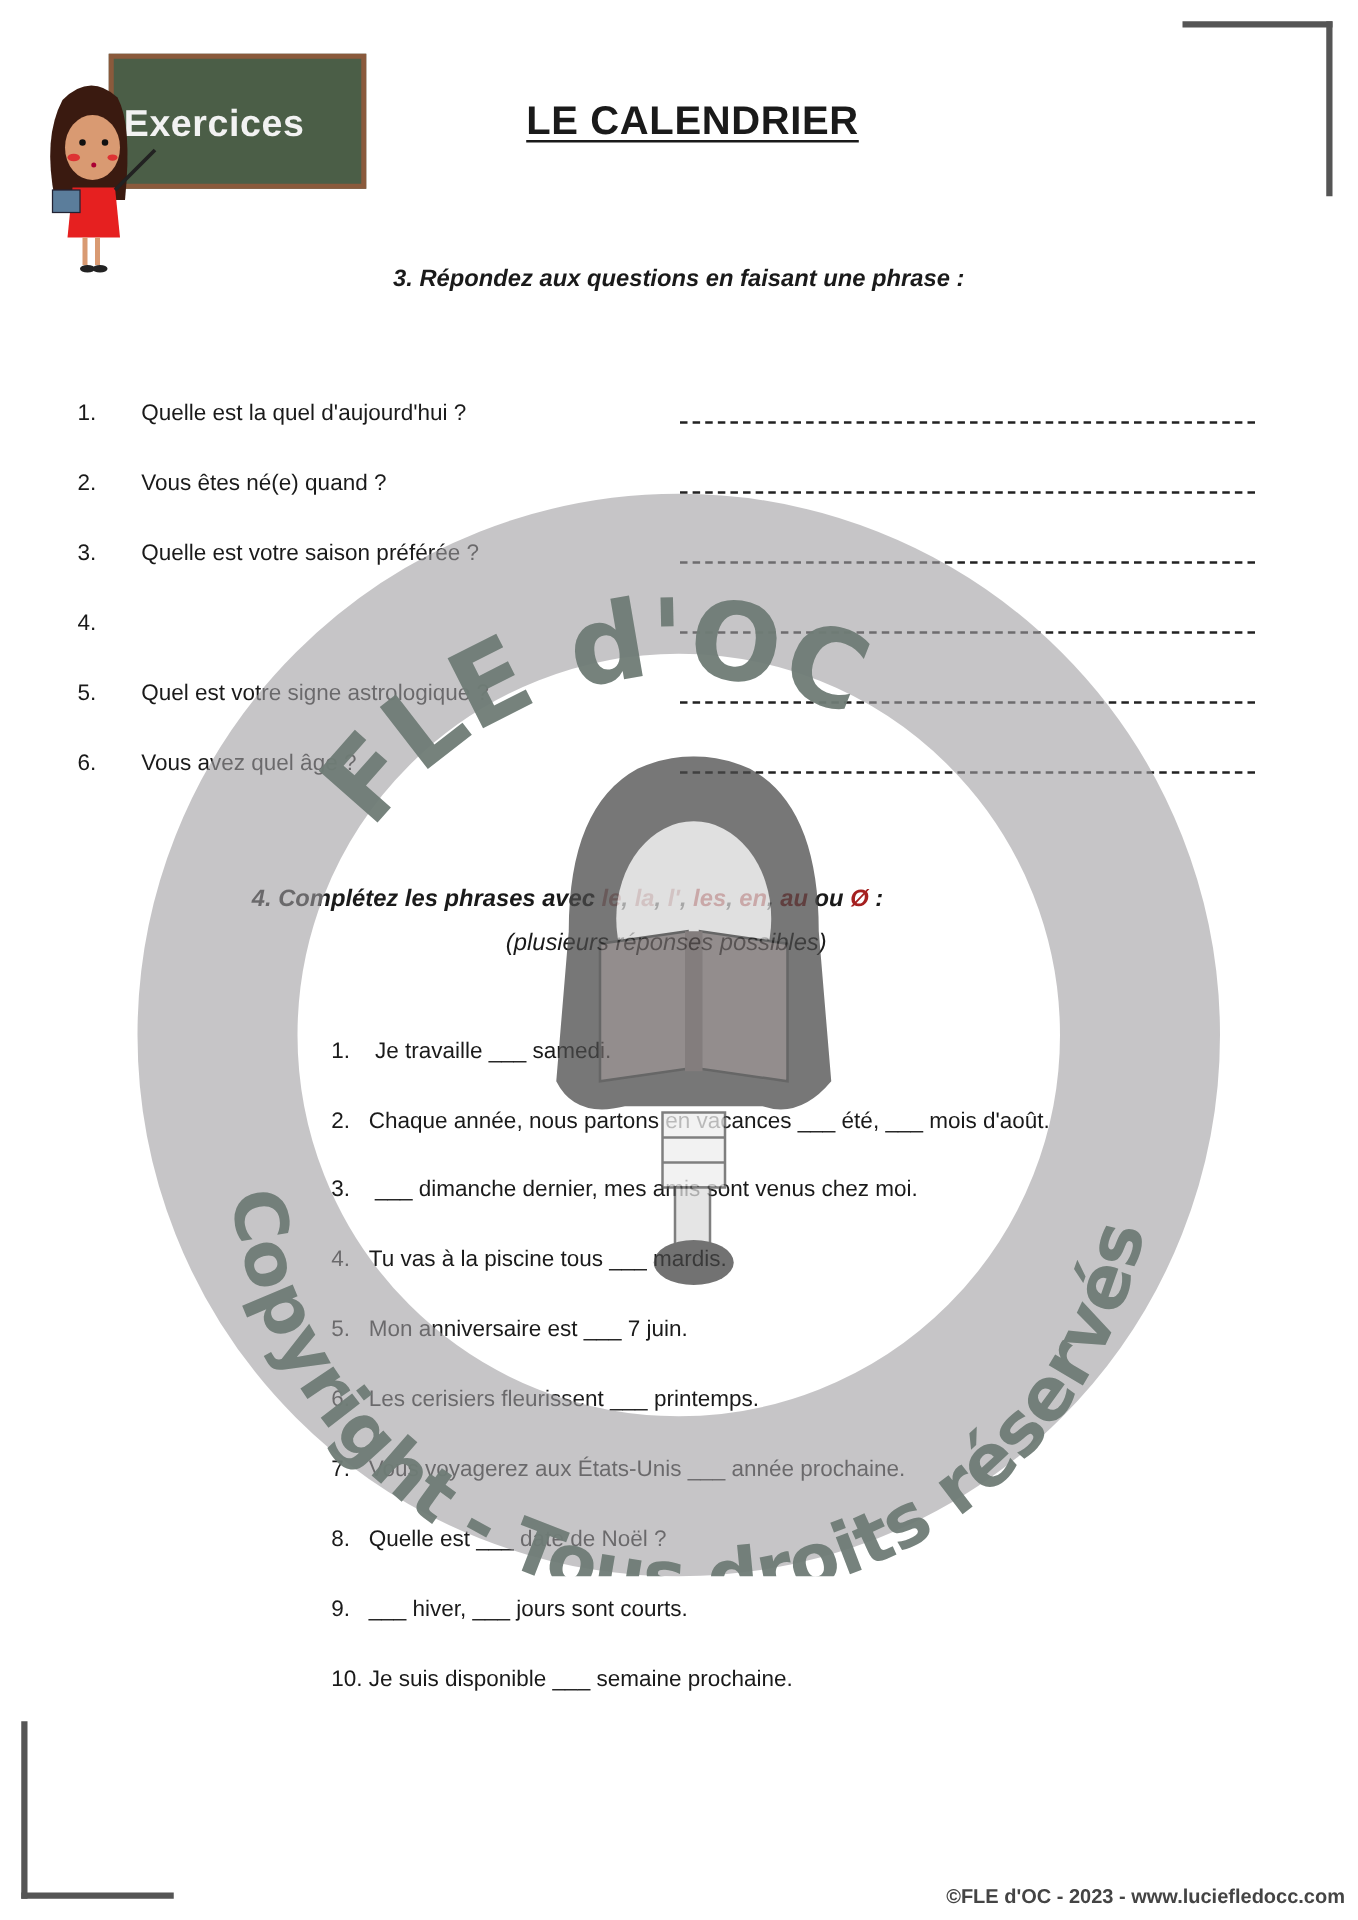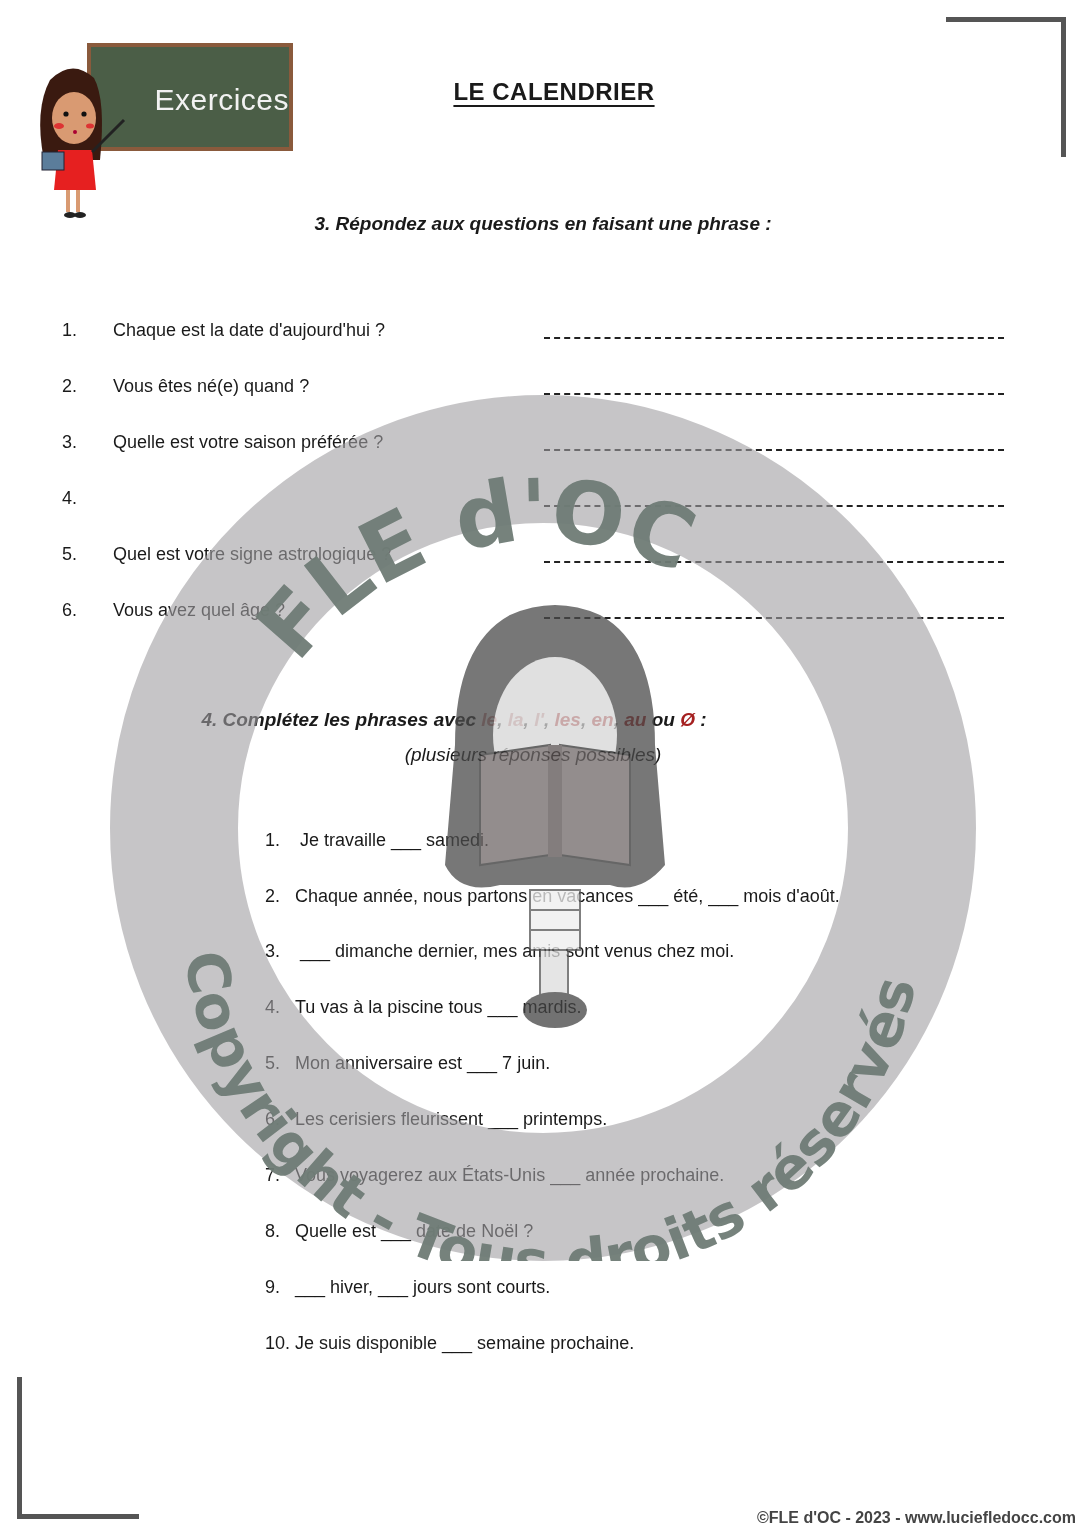--- a/index.html
+++ b/index.html
@@ -11,25 +11,25 @@
     
     .corner-tr { left: 946px; top: 17px; width: 120px; height: 140px;
       border-top: 5px solid #555; border-right: 5px solid #555; box-sizing: border-box; }
     .corner-bl { left: 17px; top: 1377px; width: 122px; height: 142px;
       border-left: 5px solid #555; border-bottom: 5px solid #555; box-sizing: border-box; }
 
     
     .logo { left: 30px; top: 40px; width: 240px; height: 185px; }
     .board { position: absolute; left: 57px; top: 3px; width: 206px; height: 108px;
       background: #4b5e47; border: 4px solid #8a5a3c; box-sizing: border-box; }
-    .board-label { position: absolute; left: 0; right: 0; top: 36px; text-align: right;
-      color: #f2f2f2; font-size: 30px; font-weight: normal; letter-spacing: 0.5px; padding-left: 8px; }
+    .board-label { position: absolute; left: 0; right: 0; top: 36px; text-align: left;
+      color: #f2f2f2; font-size: 30px; font-weight: bold; letter-spacing: 0.5px; padding-left: 8px; }
 
     .title { left: 0; width: 1086px; top: 78px; text-align: center; }
-    .title span { font-size: 24px; font-weight: bold; text-decoration: underline;
+    .title span { font-size: 32px; font-weight: bold; text-decoration: underline;
       text-decoration-thickness: 2px; text-underline-offset: 5px; letter-spacing: 0.5px; margin-left: 22px; }
 
     .section-heading { font-size: 19px; font-style: italic; font-weight: bold; }
     .sh3 { left: 0; width: 1086px; top: 213px; text-align: center; }
 
     .q-row { position: absolute; left: 62px; width: 945px; height: 26px; font-size: 18px; }
     .q-num { position: absolute; left: 0; top: 0; }
     .q-text { position: absolute; left: 51px; top: 0; }
     .q-line { position: absolute; left: 482px; width: 460px; top: 17px; height: 0;
       border-top: 2px dashed #222; }
@@ -79,21 +79,21 @@
 </div>
 
 <div class="abs title">
   <span>LE CALENDRIER</span>
 </div>
 
 <div class="abs section-heading sh3">3. Répondez aux questions en faisant une phrase :</div>
 
 <div class="q-row" style="top:320px">
   <span class="q-num">1.</span>
-  <span class="q-text">Chaque est la date d'aujourd'hui ?</span>
+  <span class="q-text">Quelle est la quel d'aujourd'hui ?</span>
   <span class="q-line"></span>
 </div>
 <div class="q-row" style="top:376px">
   <span class="q-num">2.</span>
   <span class="q-text">Vous êtes né(e) quand ?</span>
   <span class="q-line"></span>
 </div>
 <div class="q-row" style="top:432px">
   <span class="q-num">3.</span>
   <span class="q-text">Quelle est votre saison préférée ?</span>

